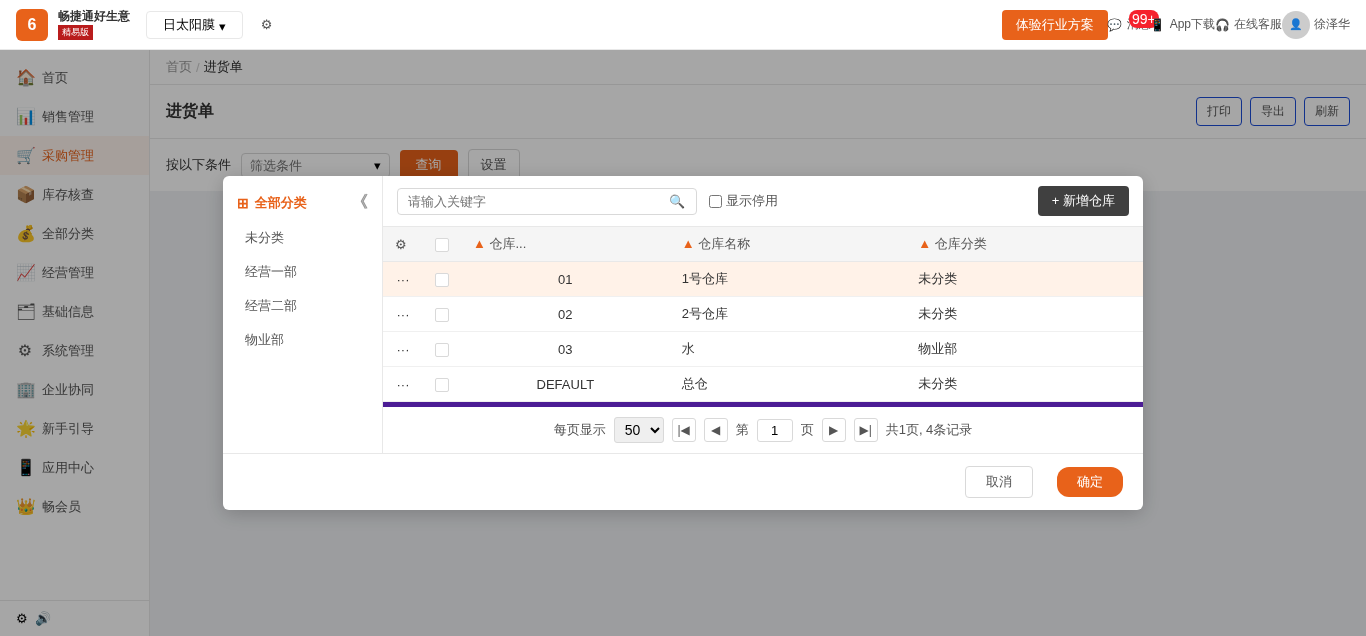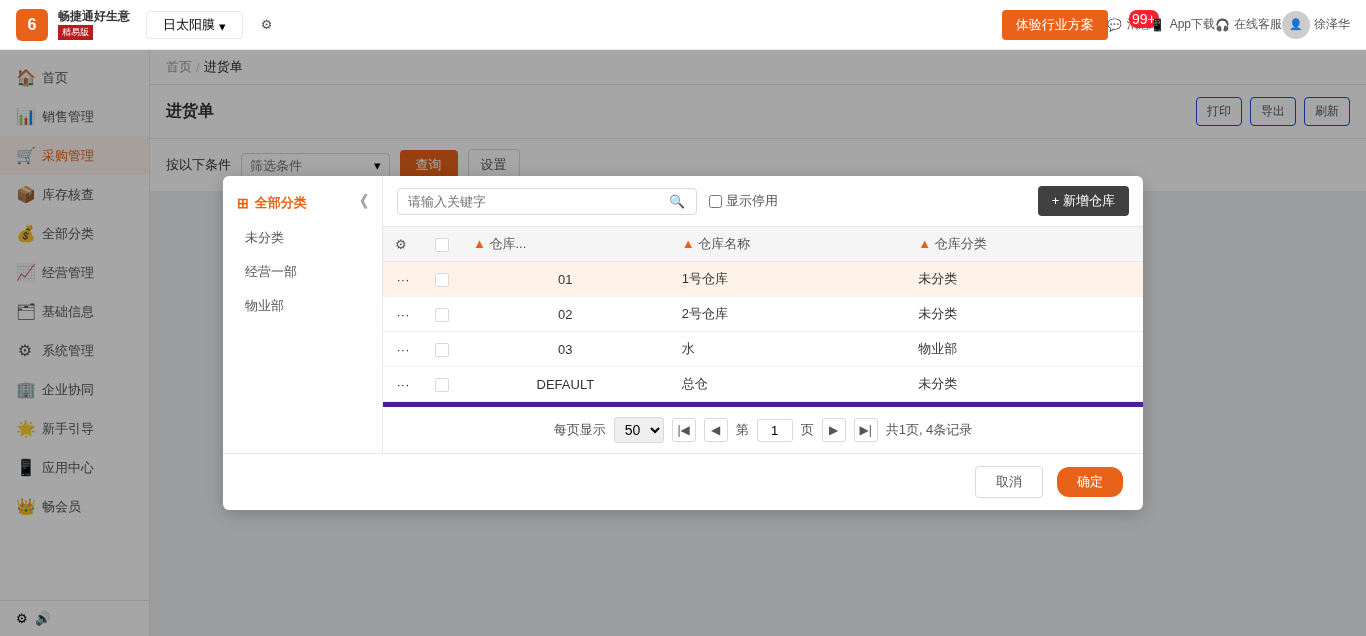--- a/index.html
+++ b/index.html
@@ -341,21 +341,21 @@
       text-align: center;
       font-size: 13px;
       outline: none;
     }
 
     
     .modal-footer {
       padding: 12px 20px;
       border-top: 1px solid #e8e8e8;
       display: flex; align-items: center; justify-content: flex-end;
-      gap: 14px;
+      gap: 24px;
     }
     .cancel-btn {
       padding: 6px 20px;
       border: 1px solid #d9d9d9;
       border-radius: 4px;
       background: #fff;
       cursor: pointer;
       font-size: 13px;
       color: #555;
     }
@@ -530,20 +530,21 @@
 
       <div class="cat-sidebar">
         <div class="cat-all">
           <span class="cat-all-icon">⊞</span>
           <span>全部分类</span>
           <span class="cat-collapse-btn">《</span>
         </div>
         <div id="cat-items-container">
             <div class="cat-item">未分类</div>
             <div class="cat-item">经营一部</div>
+            <div class="cat-item">经营二部</div>
             <div class="cat-item">物业部</div>
           </div>
       </div>
 
       <div class="table-area">
 
         <div class="table-toolbar">
           <div class="search-input-wrap">
             <input class="search-input" type="text" placeholder="请输入关键字" style="">
             <span style="color:#999;">🔍</span>

